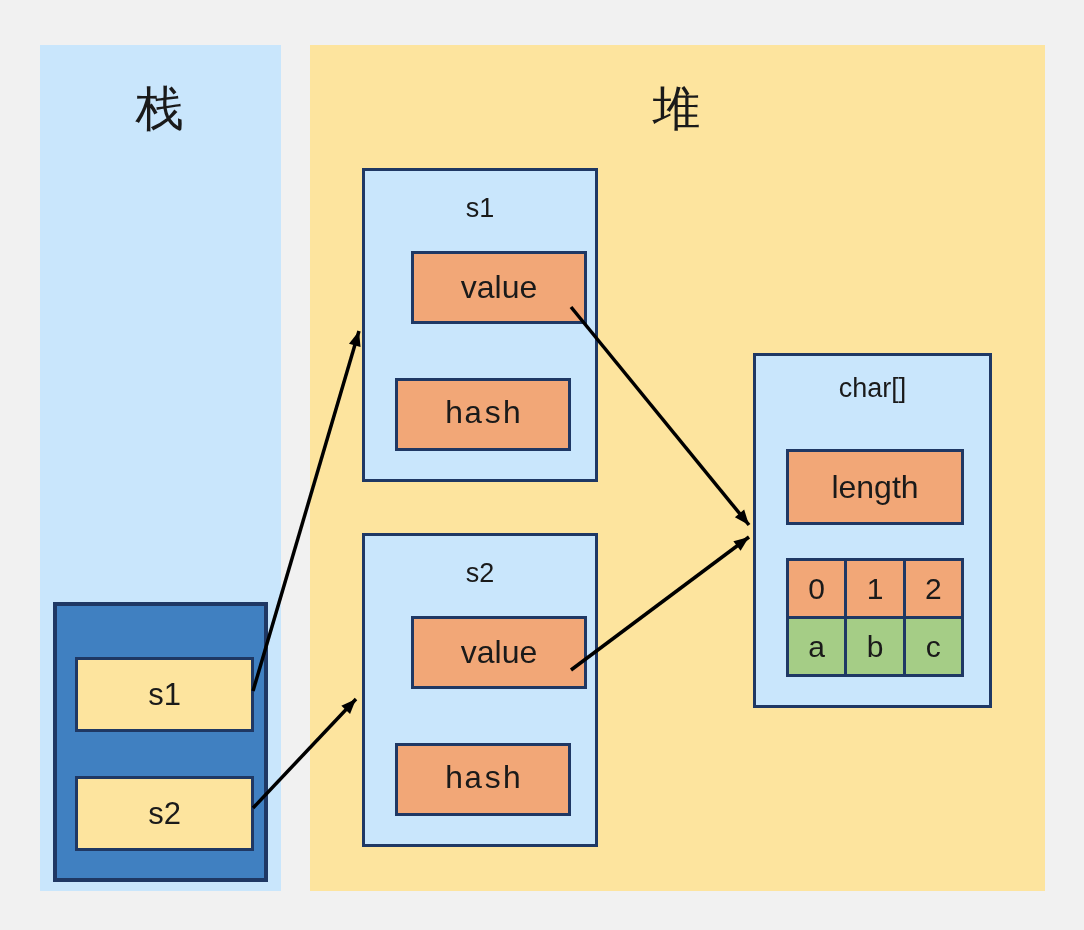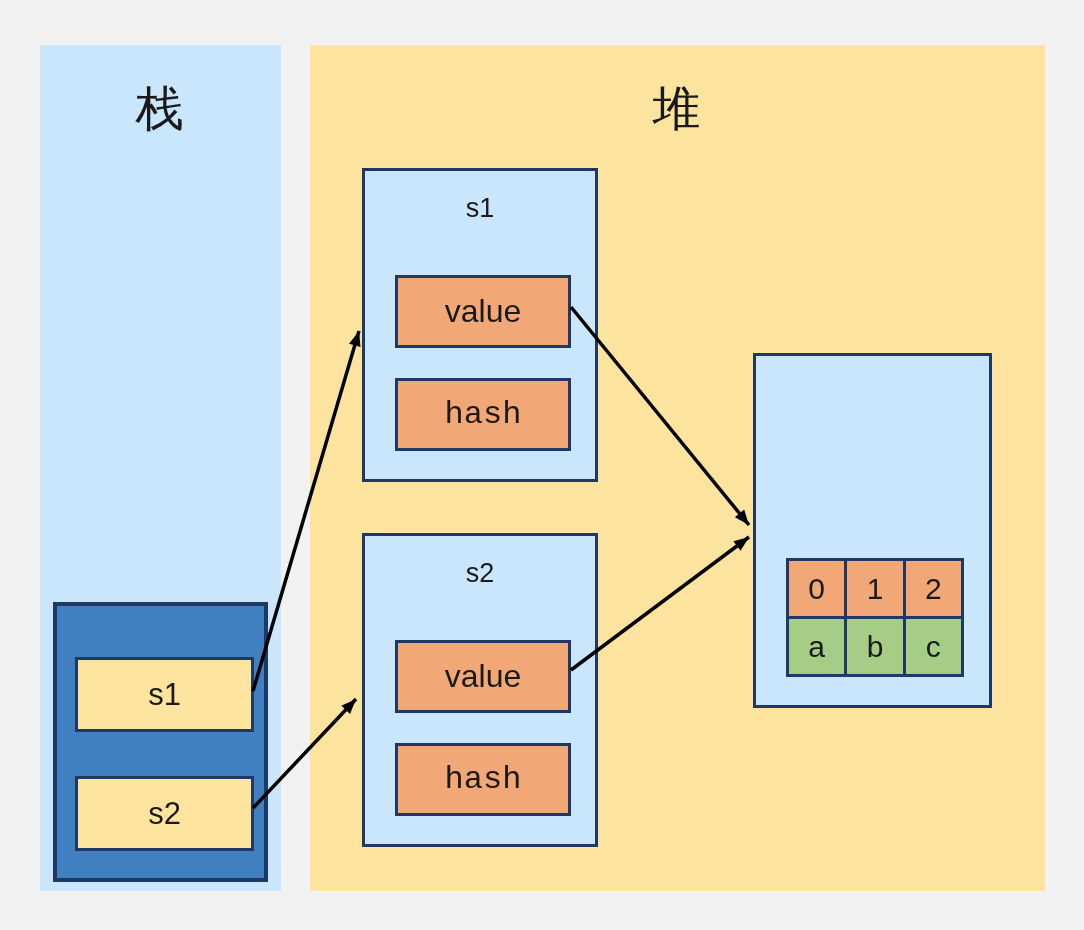--- a/index.html
+++ b/index.html
@@ -69,21 +69,21 @@
     padding-top: 22px;
   }
   .field-box {
     position: absolute;
     left: 30px; width: 176px; height: 73px;
     background: var(--field_bg);
     border: 3px solid var(--border);
     display: flex; align-items: center; justify-content: center;
     font-size: 32px;
   }
-  .field-value { top: 104px; }
+  .field-value { top: 80px; margin-left: 16px; }
   .field-hash  { top: 207px; font-family: Liberation Mono, monospace; }
 
   
   .object-char { left: 753px; top: 353px; width: 239px; height: 355px; }
   .object-char .object-title { padding-top: 17px; }
   .length-box {
     position: absolute;
     left: 30px; top: 93px;
     width: 178px; height: 76px;
     background: var(--field_bg);
@@ -154,20 +154,24 @@
     <div class="object-title">s2</div>
     <div class="field-box field-value">
       <span>value</span>
     </div>
     <div class="field-box field-hash">
       <span>hash</span>
     </div>
   </div>
 
   <div class="heap-object object-char">
+    <div class="object-title">char[]</div>
+    <div class="length-box">
+      <span>length</span>
+    </div>
     <table class="array-table">
       <tbody>
           <tr class="index-row">
         <td>0</td>
         <td>1</td>
         <td>2</td>
       </tr>
       <tr class="char-row">
         <td>a</td>
         <td>b</td>

